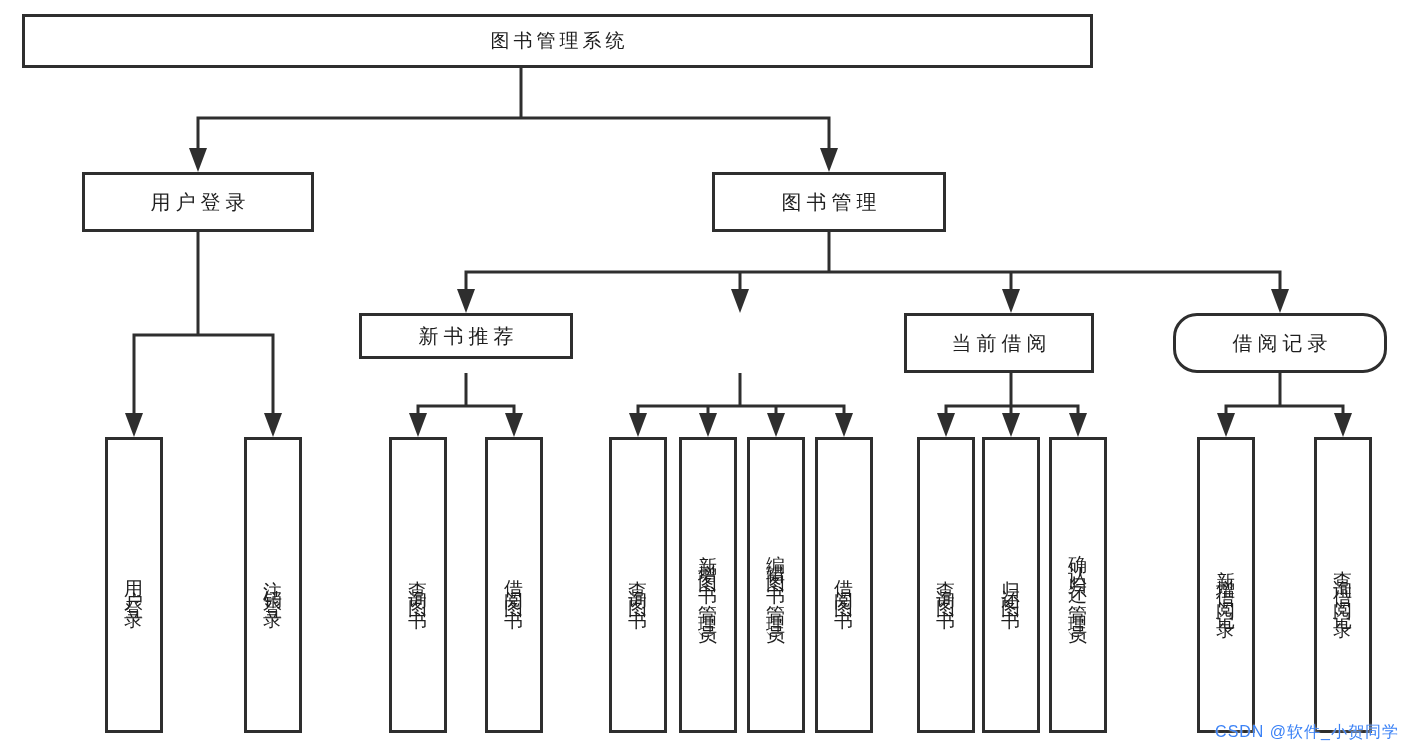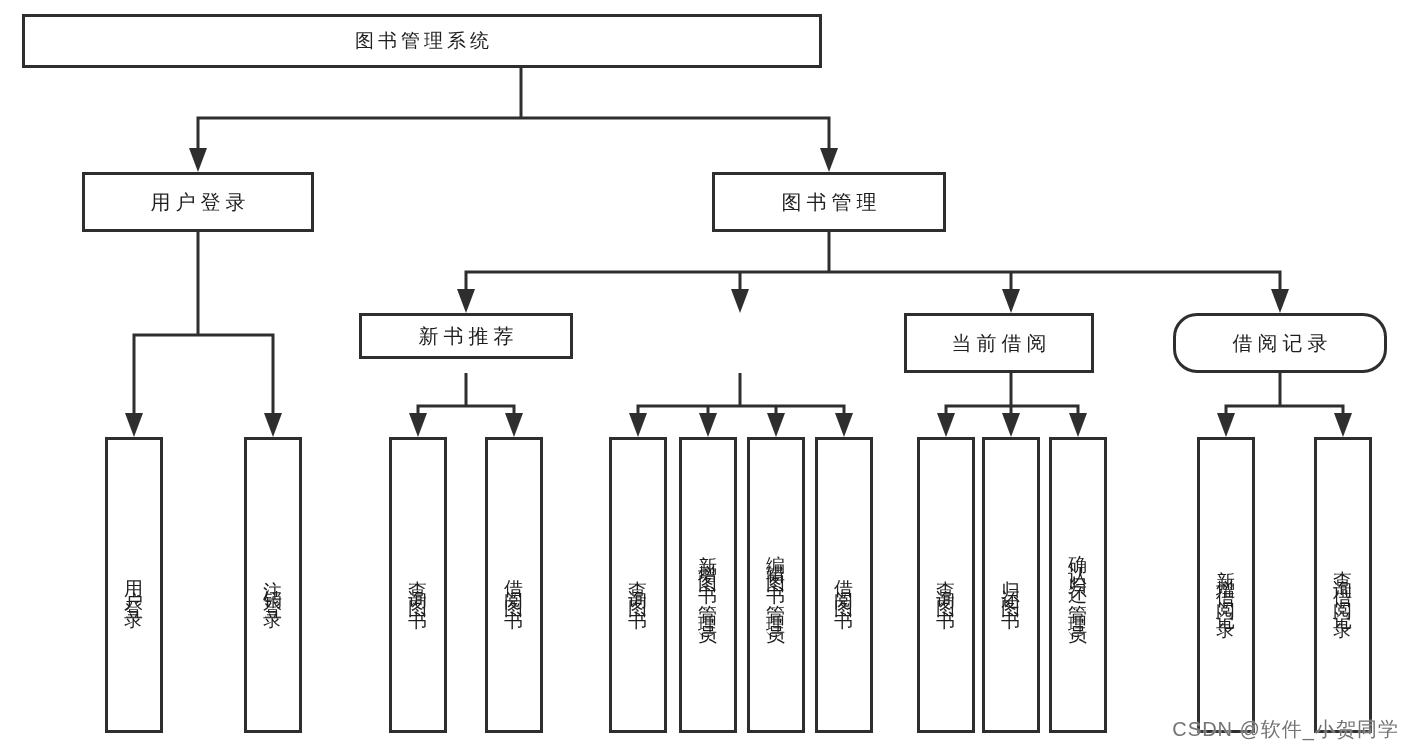--- a/index.html
+++ b/index.html
@@ -43,22 +43,22 @@
     writing-mode: vertical-lr;
     text-orientation: mixed;
     font-size: 19px;
     letter-spacing: 10px;
     line-height: 1;
   }
   .watermark {
     position: absolute;
     right: 6px;
     bottom: 4px;
-    font-size: 20px;
-    color: #737373;
+    font-size: 16px;
+    color: #3b82f6;
     letter-spacing: 1px;
     text-shadow: 0 0 2px #ffffff;
     white-space: nowrap;
     z-index: 5;
   }
 </style>
 </head>
 <body>
 
 <div class="canvas">
@@ -111,21 +111,21 @@
       <polygon points="767,413 785,413 776,437"></polygon>
       <polygon points="835,413 853,413 844,437"></polygon>
       <polygon points="937,413 955,413 946,437"></polygon>
       <polygon points="1002,413 1020,413 1011,437"></polygon>
       <polygon points="1069,413 1087,413 1078,437"></polygon>
       <polygon points="1217,413 1235,413 1226,437"></polygon>
       <polygon points="1334,413 1352,413 1343,437"></polygon>
     </g>
   </svg>
 
-  <div class="box hbox rootbox" style="left:22px; top:14px; width:800px; height:54px;">图书管理系统</div>
+  <div class="box hbox rootbox" style="left:22px; top:14px; width:1071px; height:54px;">图书管理系统</div>
 
   <div class="box hbox" style="left:82px; top:172px; width:232px; height:60px;">用户登录</div>
   <div class="box hbox" style="left:712px; top:172px; width:234px; height:60px;">图书管理</div>
 
   <div class="box hbox" style="left:359px; top:313px; width:214px; height:46px;">新书推荐</div>
   <div class="box hbox" style="left:904px; top:313px; width:190px; height:60px;">当前借阅</div>
   <div class="box hbox" style="left:1173px; top:313px; width:214px; height:60px;border-radius:24px;">借阅记录</div>
 
   <div class="box leaf" style="left:105px; top:437px;">用户登录</div>
   <div class="box leaf" style="left:244px; top:437px;">注销登录</div>

